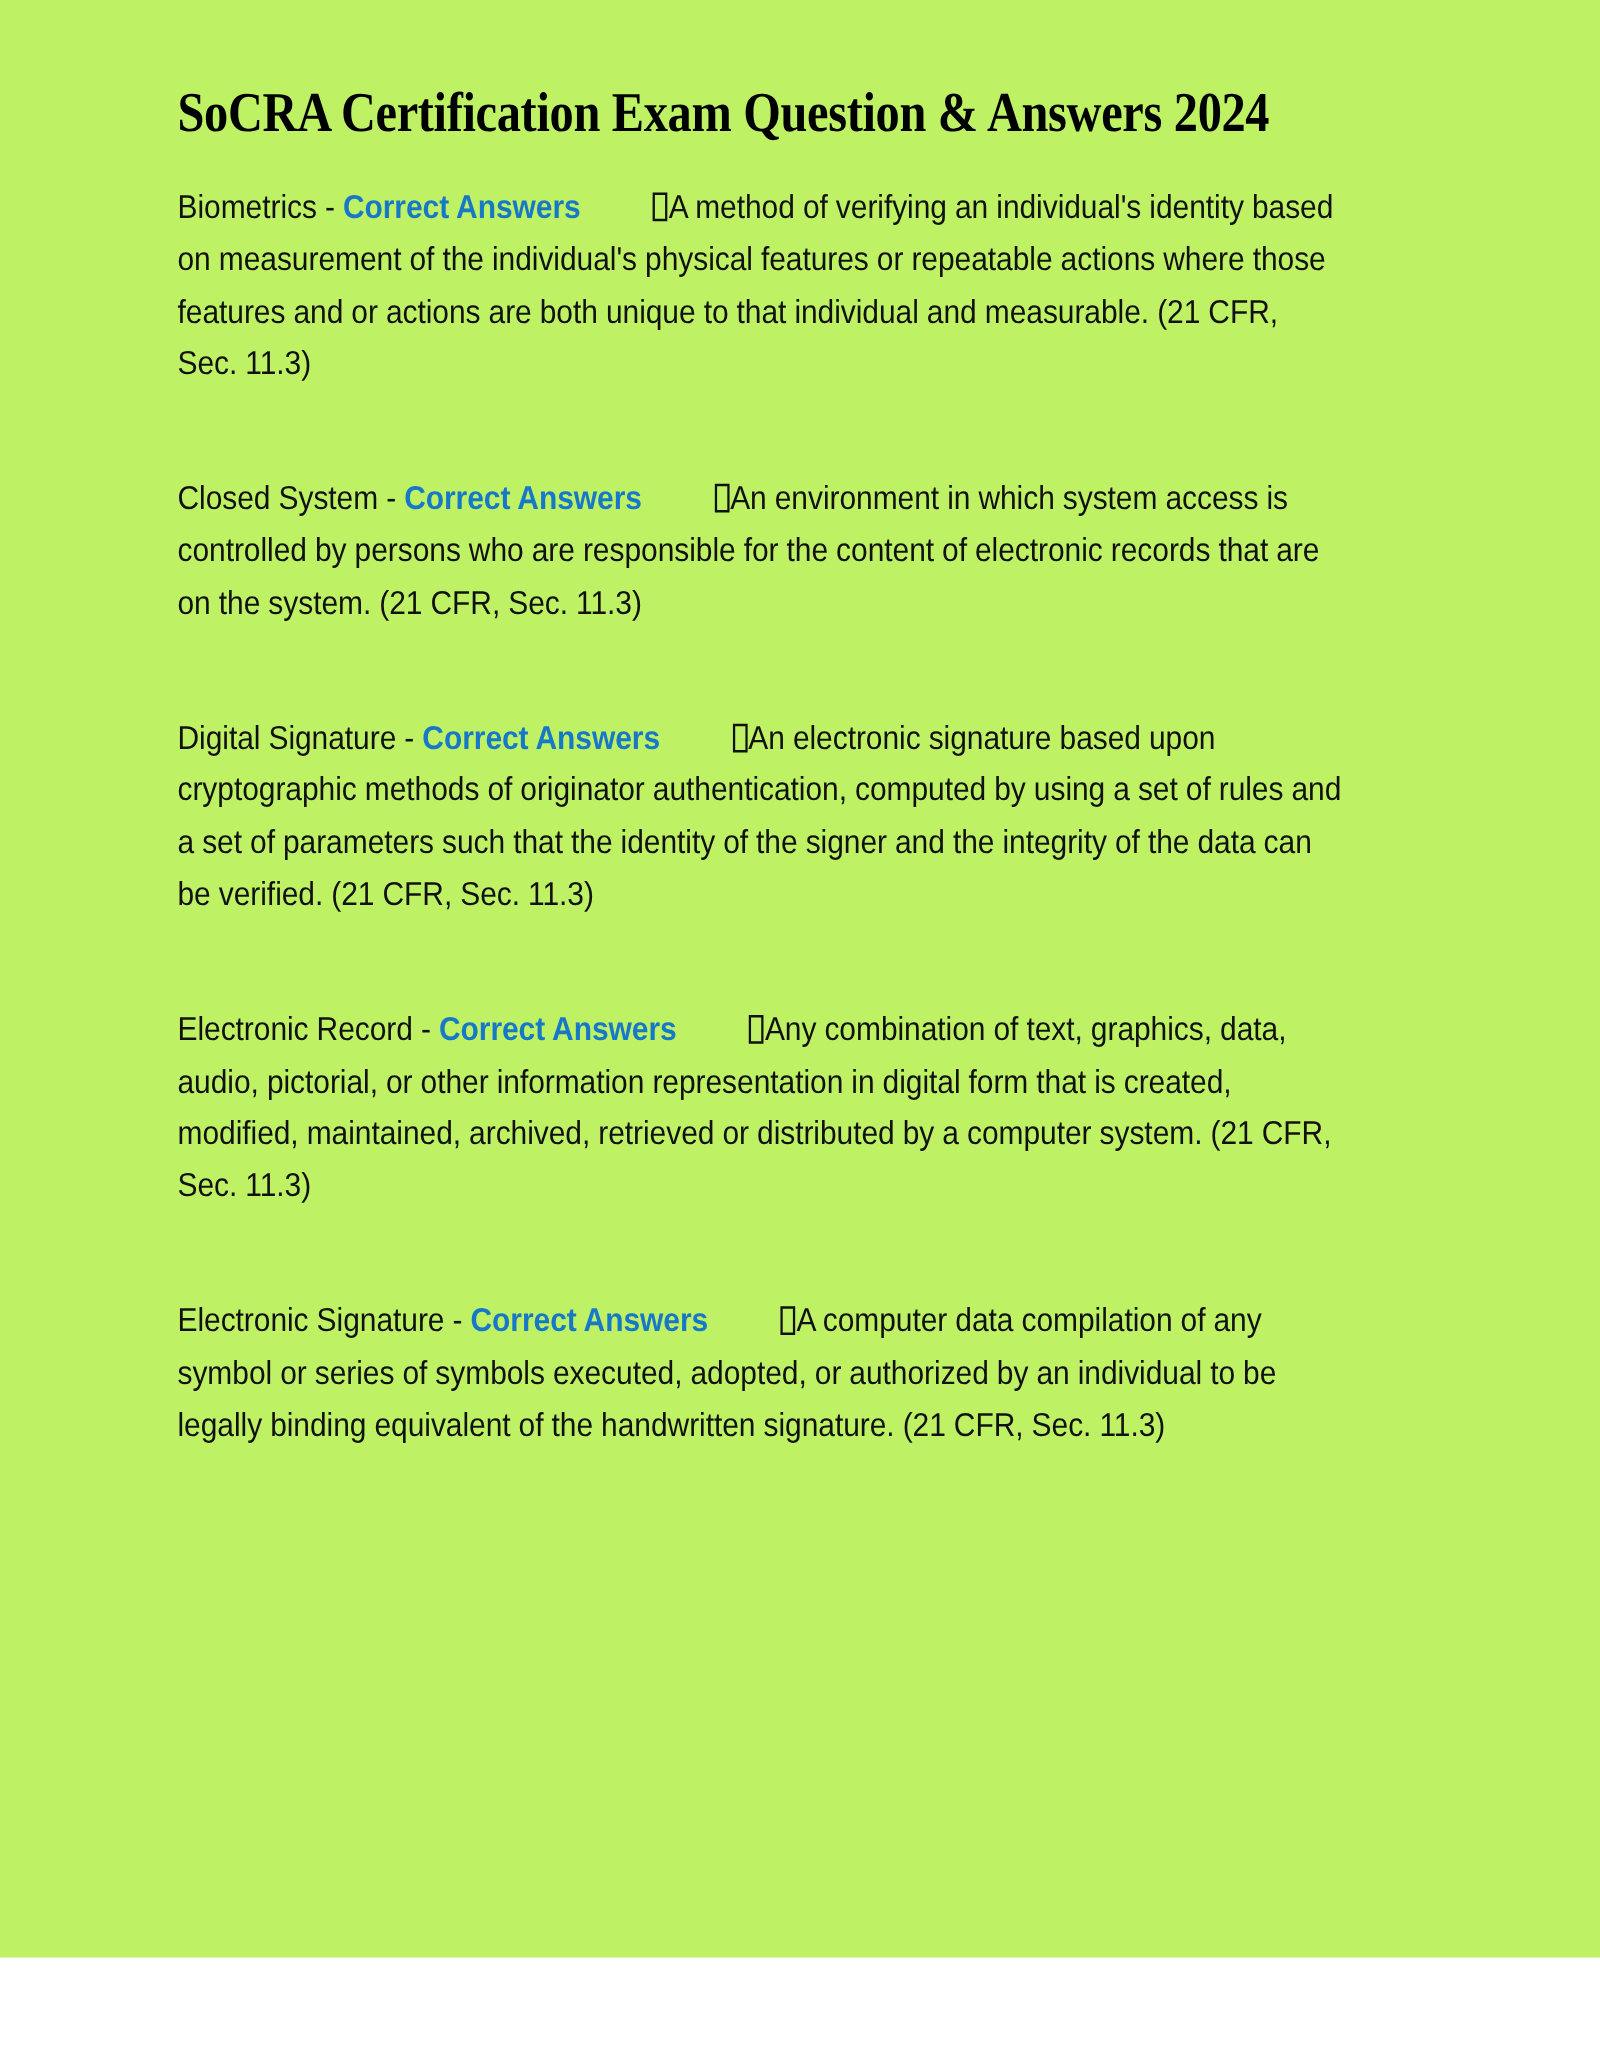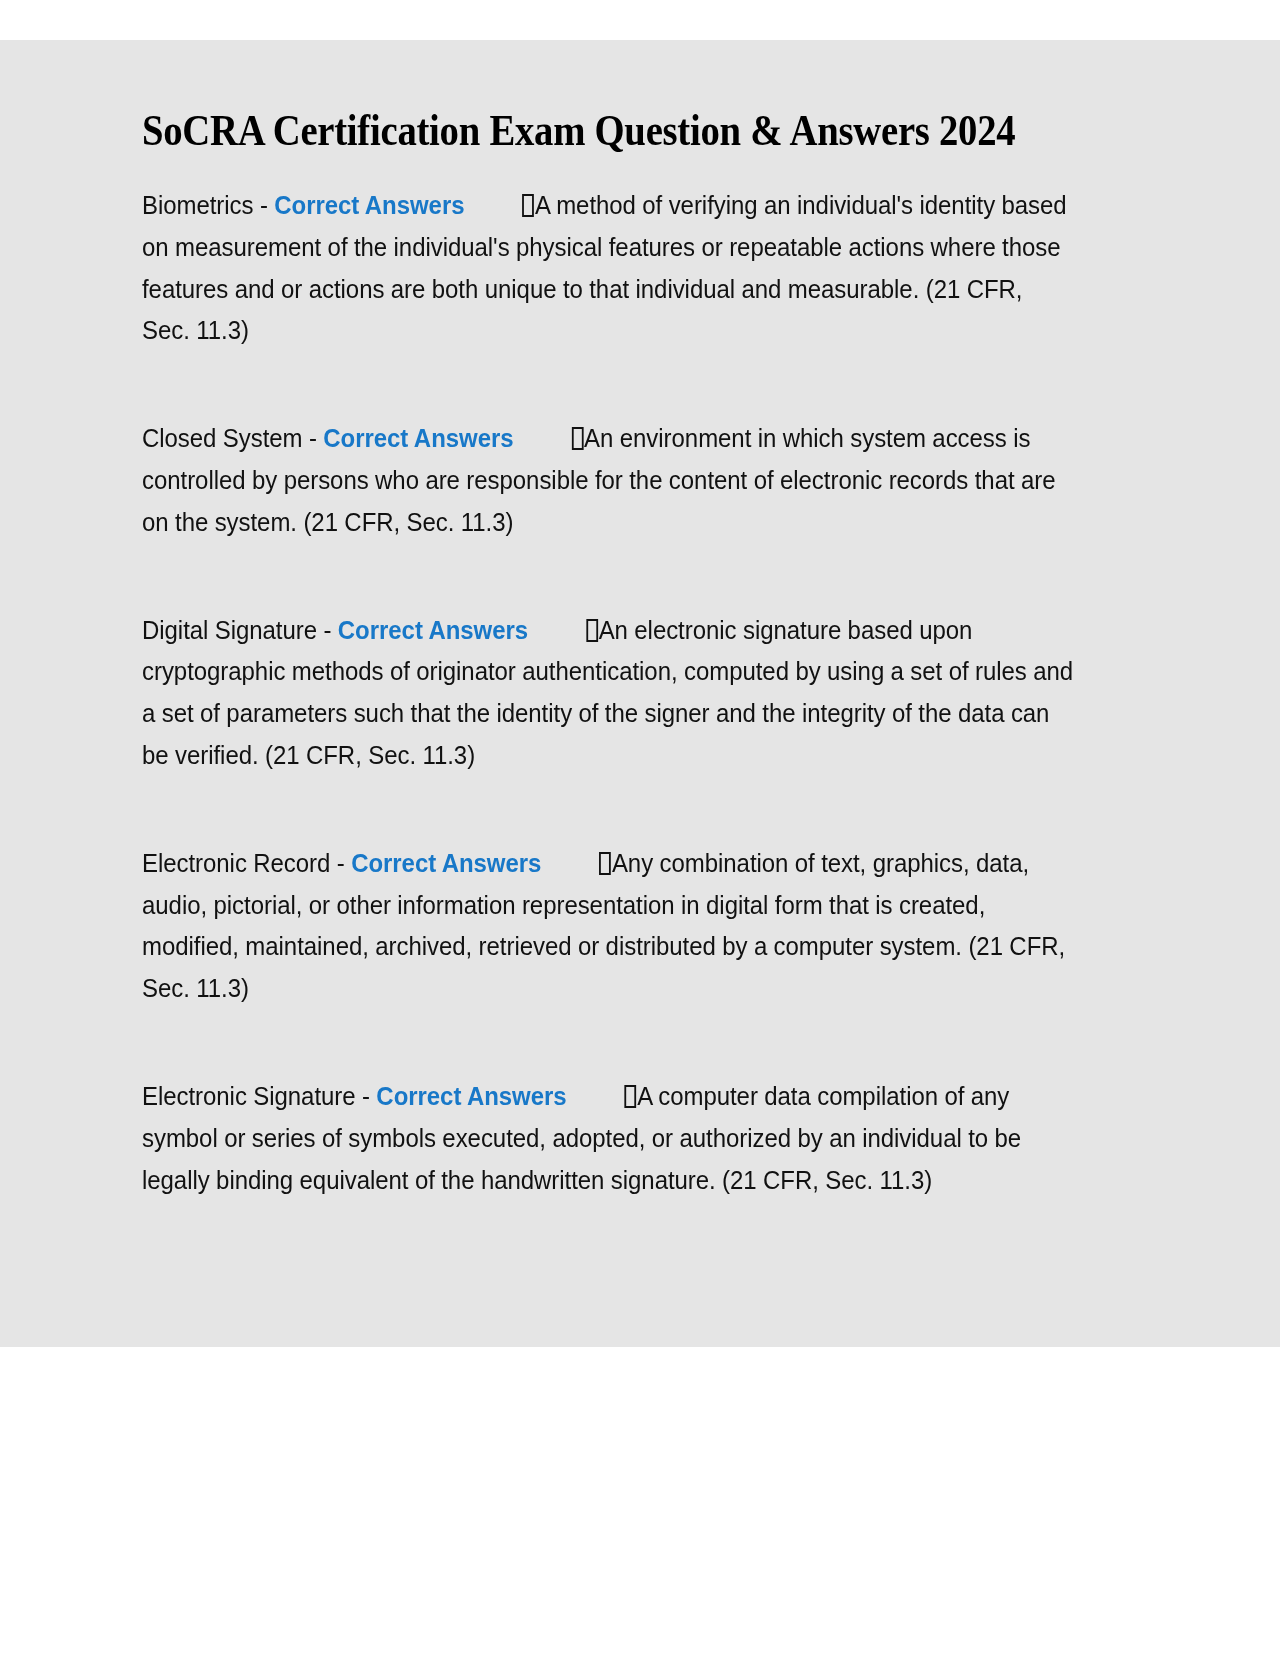--- a/index.html
+++ b/index.html
@@ -12,25 +12,24 @@
     width: 1280px;
     height: 1656px;
     font-family: "Liberation Sans", "DejaVu Sans", sans-serif;
     color: #000000;
     overflow: hidden;
   }
 
   .page {
     position: relative;
     width: 1280px;
-    height: 1307px;
-    background: #e5e5e5;
+    height: 1566px;
+    background: #bef264;
     box-sizing: border-box;
     padding: 62px 205px 0 142px;
-    margin-top: 40px;
   }
 
   .doc-title {
     font-family: "Liberation Serif", "DejaVu Serif", serif;
     font-weight: bold;
     font-size: 45px;
     line-height: 57px;
     letter-spacing: -0.3px;
     color: #000000;
     margin: 0 0 26px 0;

